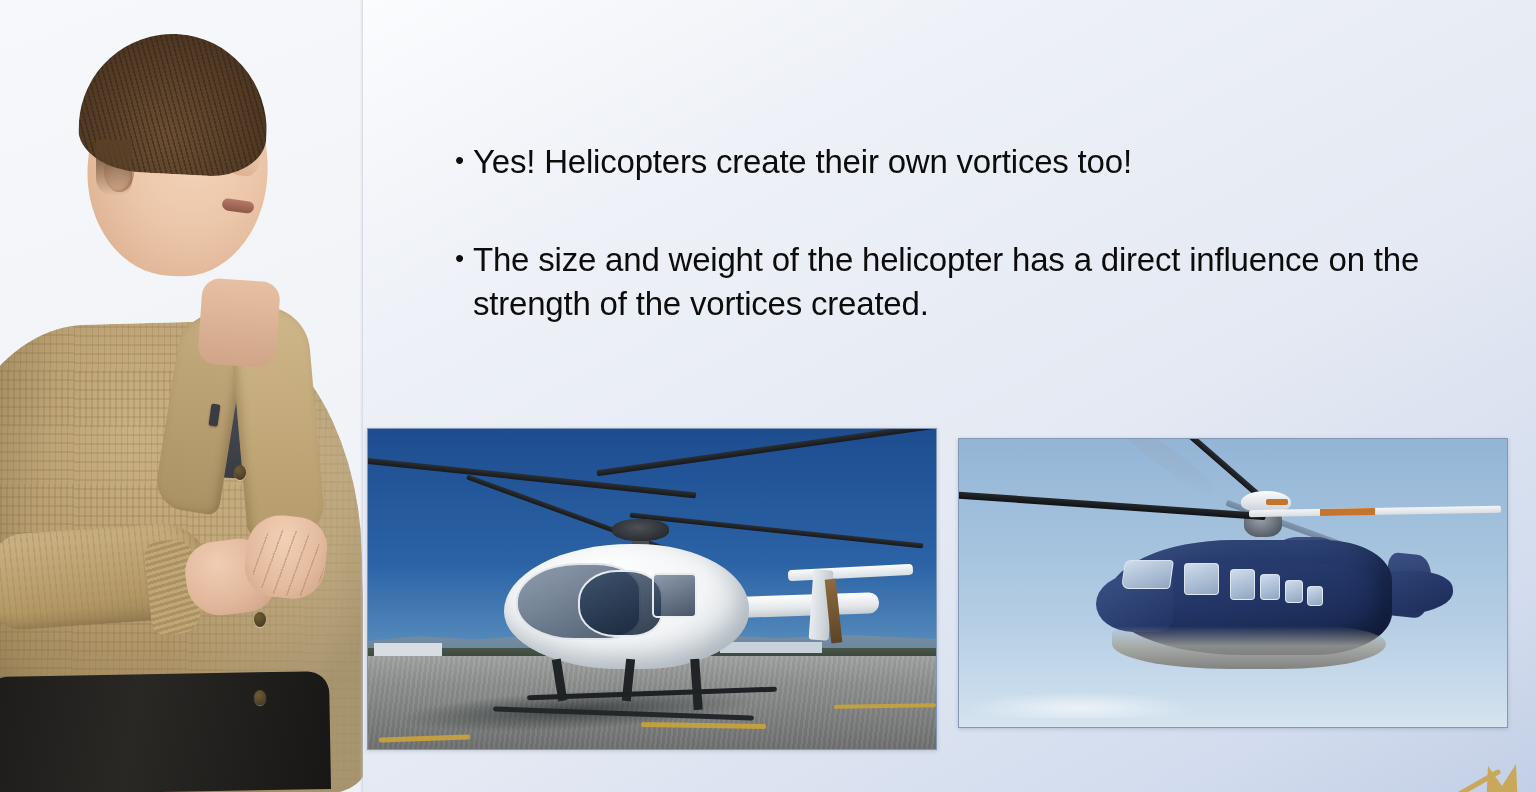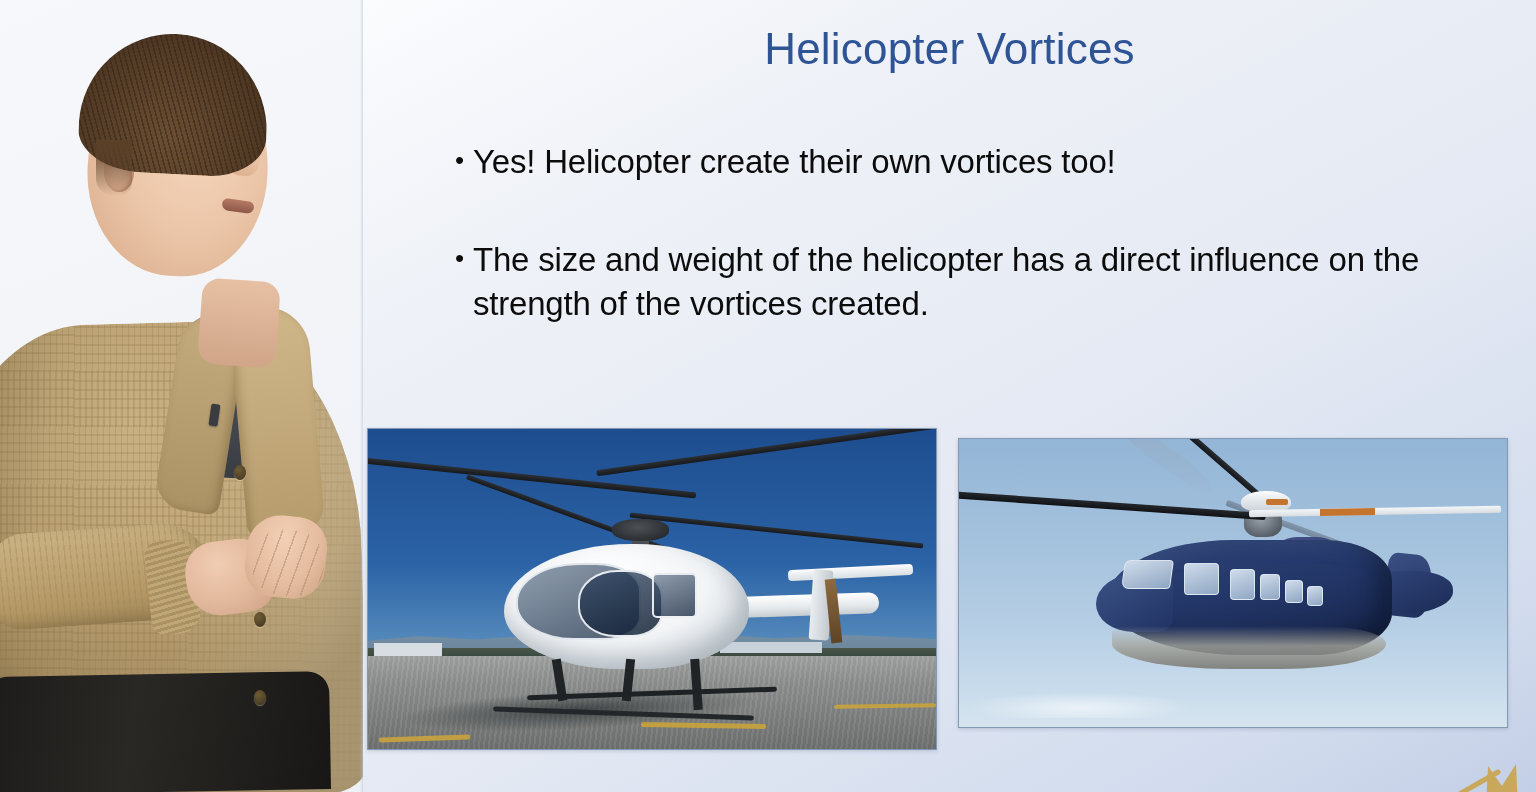--- a/index.html
+++ b/index.html
@@ -474,26 +474,25 @@
       <div class="eye"></div>
       <div class="nose"></div>
       <div class="mouth"></div>
       <div class="hair"></div>
       <div class="sideburn"></div>
     </div>
   </div>
 
   <div id="slide">
 
-    <div id="slide-title">Helicopter Vortices</div>
 
     <div id="bullet-list">
       <div class="bullet">
         <span class="bullet-dot">•</span>
-        <span class="bullet-text">Yes! Helicopter create their own vortices too!</span>
+        <span class="bullet-text">Yes! Helicopters create their own vortices too!</span>
       </div>
       <div class="bullet">
         <span class="bullet-dot">•</span>
         <span class="bullet-text">The size and weight of the helicopter has a direct influence on the strength of the vortices created.</span>
       </div>
     </div>
 
     <div class="photo" id="photo-left">
       <div class="sky-deep"></div>
       <div class="hills"></div>

